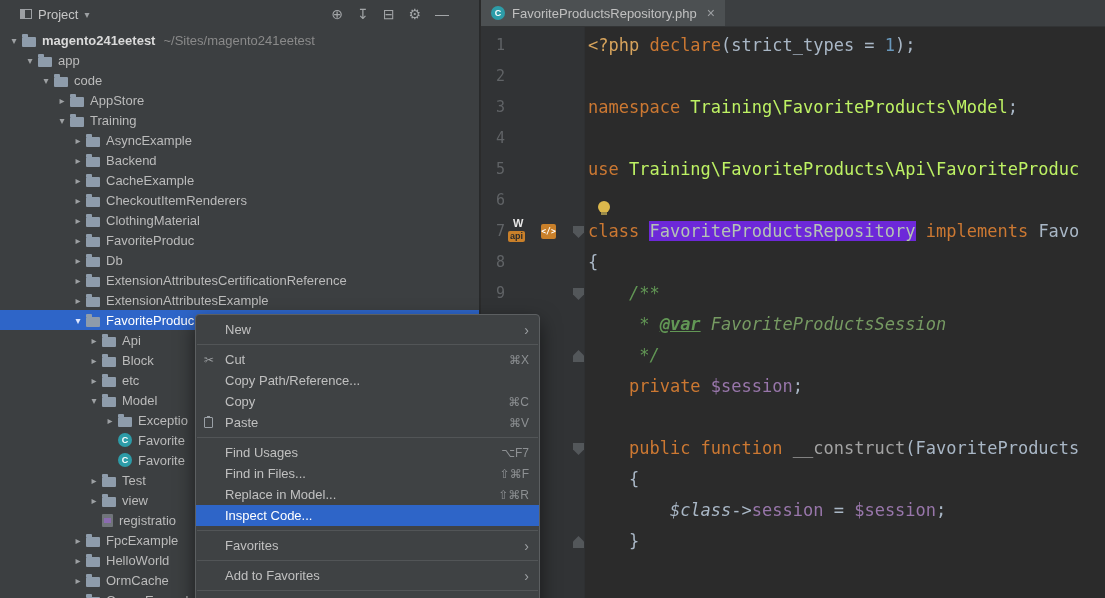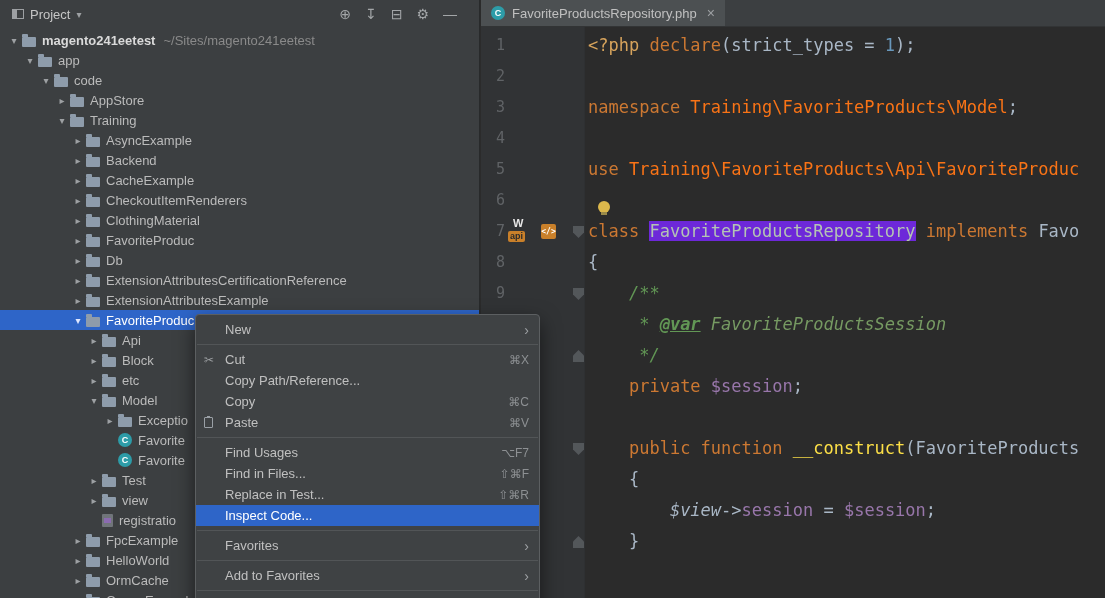--- a/index.html
+++ b/index.html
@@ -3,21 +3,21 @@
 <meta charset="utf-8">
 <style>
   * { margin:0; padding:0; box-sizing:border-box; }
   html,body { width:1105px; height:598px; overflow:hidden; background:#2b2b2b;
               font-family:"Liberation Sans", sans-serif; }
   .app { position:relative; width:1105px; height:598px; overflow:hidden; background:#2b2b2b; }
 
   
   .project-panel { position:absolute; left:0; top:0; width:480px; height:598px;
                    background:#3c3f41; border-right:1px solid #282a2b; }
-  .panel-header { height:28px; display:flex; align-items:center; padding:0 12px; gap:6px; }
+  .panel-header { height:28px; display:flex; align-items:center; padding:0 20px; gap:6px; }
   .panel-icon { width:12px; height:10px; border:1px solid #9da0a3; flex:none;
                 background:linear-gradient(to right,#9da0a3 0 4px, transparent 4px); }
   .panel-title { color:#c6c6c6; font-size:13px; }
   .panel-chevron { color:#9da0a3; font-size:10px; }
   .panel-toolbar { margin-left:auto; display:flex; align-items:center; gap:14px; margin-right:10px; }
   .tbicon { color:#a3a6a8; font-size:14px; line-height:14px; cursor:default; }
 
   .tree { position:absolute; top:30px; left:0; right:0; bottom:0; overflow:hidden; }
   .tree-row { height:20px; display:flex; align-items:center; font-size:13px;
               color:#bbbbbb; white-space:nowrap; }
@@ -47,27 +47,27 @@
   .code-area { position:absolute; top:27px; left:0; right:0; bottom:0; padding-top:3px;
                font-family:"DejaVu Sans Mono", monospace; font-size:17px; overflow:hidden; }
   .gutter-bg { position:absolute; left:0; top:0; bottom:0; width:104px; background:#313335;
                border-right:1px solid #2e3032; }
   .cline { height:31px; line-height:31px; position:relative; white-space:pre; }
   .lnum { position:absolute; left:0; width:24px; text-align:right; color:#606366; font-size:15px; }
   .codetext { position:absolute; left:107px; top:0; }
 
   .t-kw { color:#cc7832; }
   .t-pln { color:#a9b7c6; }
-  .t-ns { color:#f97316; }
+  .t-ns { color:#bef264; }
   .t-num { color:#6897bb; }
   .t-doc { color:#629755; font-style:italic; }
   .t-doctag { color:#629755; font-style:italic; font-weight:bold; text-decoration:underline; }
   .t-doctype { color:#769a62; font-style:italic;text-align:right; }
   .t-var { color:#9876aa; }
-  .t-fn { color:#fde047; }
+  .t-fn { color:#a3a3a3; }
   .t-this { color:#a9b7c6; font-style:italic; }
   .t-hl { color:#b4c3b4; background:#6d28d9; }
   .t-tag { color:#d6a35c; }
 
   .fold { position:absolute; left:92px; top:10px; width:11px; height:12px; background:#53575a; }
   .fold-down { clip-path:polygon(0 0,100% 0,100% 55%,50% 100%,0 55%); }
   .fold-up   { clip-path:polygon(50% 0,100% 45%,100% 100%,0 100%,0 45%); }
 
   .badge-w { position:absolute; left:32px; top:1px; color:#e8e8e8;
              font:bold 11px "Liberation Sans",sans-serif; line-height:12px; }
@@ -285,21 +285,21 @@
         <div class="cline"><span class="lnum">6</span><span class="codetext"></span></div>
         <div class="cline"><span class="lnum">7</span><span class="fold fold-down"></span><span class="badge-w">W</span><span class="badge-api">api</span><span class="badge-code">&lt;/&gt;</span><span class="codetext"><span class="t-kw">class </span><span class="t-hl">FavoriteProductsRepository</span><span class="t-pln"> </span><span class="t-kw">implements</span><span class="t-pln"> Favo</span></span></div>
         <div class="cline"><span class="lnum">8</span><span class="codetext"><span class="t-pln">{</span></span></div>
         <div class="cline"><span class="lnum">9</span><span class="fold fold-down"></span><span class="codetext"><span class="t-doc">    /**</span></span></div>
         <div class="cline"><span class="lnum">10</span><span class="codetext"><span class="t-doc">     * </span><span class="t-doctag">@var</span><span class="t-doctype"> FavoriteProductsSession</span></span></div>
         <div class="cline"><span class="lnum">11</span><span class="fold fold-up"></span><span class="codetext"><span class="t-doc">     */</span></span></div>
         <div class="cline"><span class="lnum">12</span><span class="codetext"><span class="t-pln">    </span><span class="t-kw">private </span><span class="t-var">$session</span><span class="t-pln">;</span></span></div>
         <div class="cline"><span class="lnum">13</span><span class="codetext"></span></div>
         <div class="cline"><span class="lnum">14</span><span class="fold fold-down"></span><span class="codetext"><span class="t-pln">    </span><span class="t-kw">public function </span><span class="t-fn">__construct</span><span class="t-pln">(FavoriteProducts</span></span></div>
         <div class="cline"><span class="lnum">15</span><span class="codetext"><span class="t-pln">    {</span></span></div>
-        <div class="cline"><span class="lnum">16</span><span class="codetext"><span class="t-pln">        </span><span class="t-this">$view</span><span class="t-pln">-&gt;</span><span class="t-var">session</span><span class="t-pln"> = </span><span class="t-var">$session</span><span class="t-pln">;</span></span></div>
+        <div class="cline"><span class="lnum">16</span><span class="codetext"><span class="t-pln">        </span><span class="t-this">$class</span><span class="t-pln">-&gt;</span><span class="t-var">session</span><span class="t-pln"> = </span><span class="t-var">$session</span><span class="t-pln">;</span></span></div>
         <div class="cline"><span class="lnum">17</span><span class="fold fold-up"></span><span class="codetext"><span class="t-pln">    }</span></span></div>
         <div class="cline"><span class="lnum">18</span><span class="codetext"></span></div>
       </div>
   </section>
 
   <div class="context-menu" id="menu">
       <div class="menu-item">
         <span class="micon"></span>
         <span class="mlabel">New</span>
         <span class="mspace"></span>
@@ -339,21 +339,21 @@
         <span class="mshort">⌥F7</span>
       </div>
       <div class="menu-item">
         <span class="micon"></span>
         <span class="mlabel">Find in Files...</span>
         <span class="mspace"></span>
         <span class="mshort">⇧⌘F</span>
       </div>
       <div class="menu-item">
         <span class="micon"></span>
-        <span class="mlabel">Replace in Test...</span>
+        <span class="mlabel">Replace in Model...</span>
         <span class="mspace"></span>
         <span class="mshort">⇧⌘R</span>
       </div>
       <div class="menu-item highlighted">
         <span class="micon"></span>
         <span class="mlabel">Inspect Code...</span>
         <span class="mspace"></span>
       </div>
       <div class="menu-sep"></div>
       <div class="menu-item">

